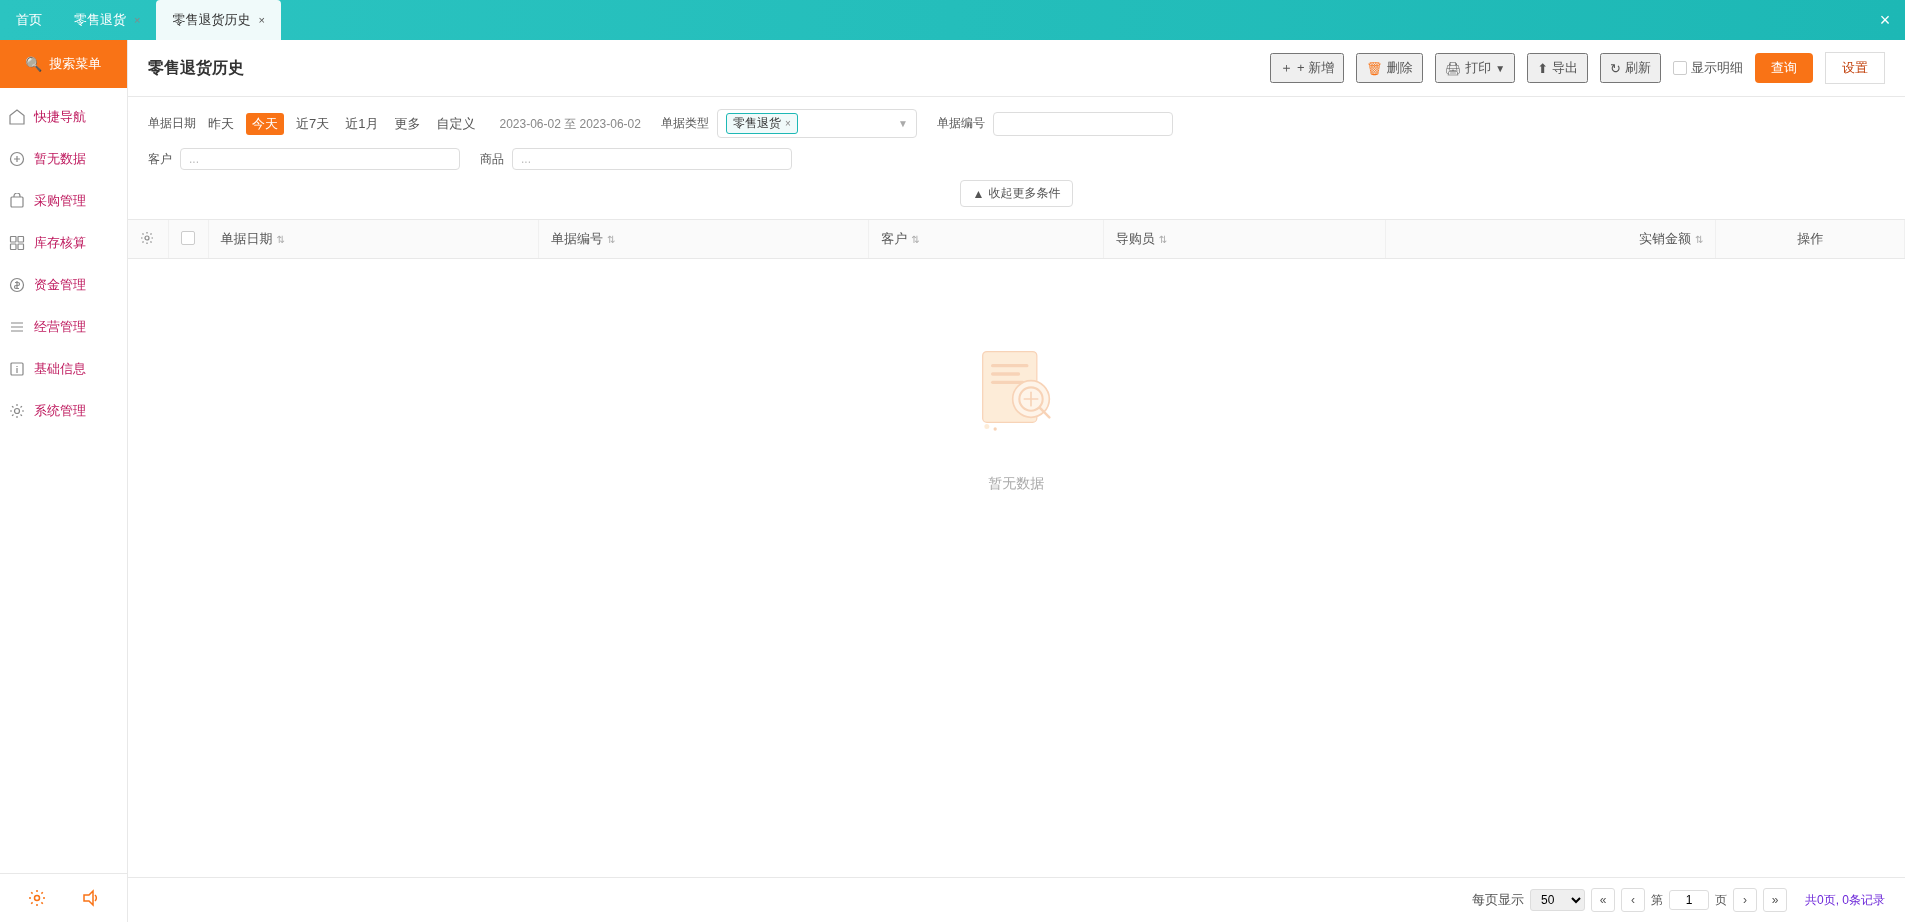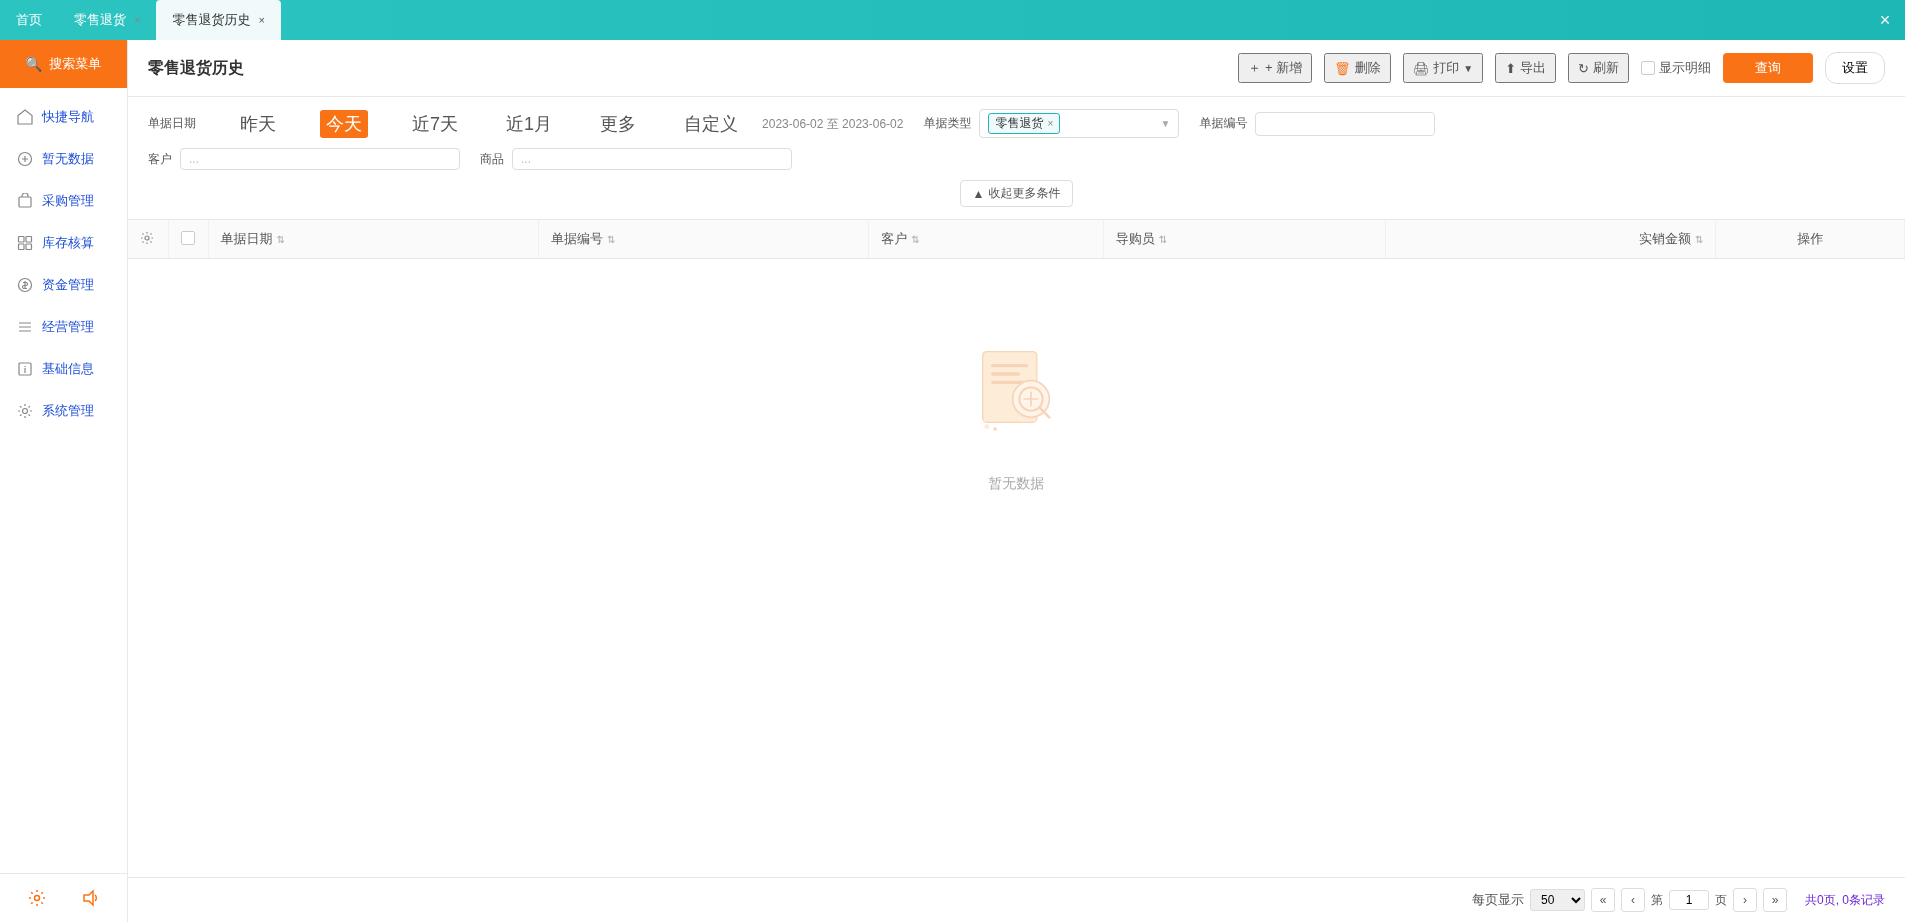--- a/index.html
+++ b/index.html
@@ -85,23 +85,23 @@
     }
     .sidebar-nav {
       flex: 1;
       overflow-y: auto;
       padding: 8px 0;
     }
     .sidebar-nav-item {
       display: flex;
       align-items: center;
       gap: 8px;
-      padding: 12px 16px;
-      font-size: 13px;
-      color: #1d4ed8;
+      padding: 12px 8px;
+      font-size: 13px;
+      color: #be185d;
       cursor: pointer;
     }
     .sidebar-nav-icon {
       width: 18px;
       height: 18px;
       display: flex;
       align-items: center;
       justify-content: center;
       flex-shrink: 0;
     }
@@ -159,30 +159,30 @@
       gap: 4px;
       font-size: 13px;
       color: #555;
       cursor: pointer;
       padding: 4px 8px;
     }
     .header-btn-primary {
       background: #f97316;
       color: #fff;
       border-radius: 4px;
-      padding: 6px 32px;
+      padding: 6px 16px;
       font-size: 13px;
       cursor: pointer;
       border: none;
     }
     .header-btn-secondary {
       background: #fff;
-      color: #000000;
+      color: #c2410c;
       border: 1px solid #ddd;
-      border-radius: 12px;
+      border-radius: 0;
       padding: 6px 16px;
       font-size: 13px;
       cursor: pointer;
     }
     .show-detail-label {
       font-size: 13px;
       color: #555;
       display: flex;
       align-items: center;
       gap: 4px;
@@ -220,25 +220,24 @@
       color: #555;
       white-space: nowrap;
       flex-shrink: 0;
     }
     .filter-date-options {
       display: flex;
       align-items: center;
       gap: 8px;
     }
     .date-option {
-      font-size: 18px;
+      font-size: 13px;
       color: #555;
       cursor: pointer;
       padding: 2px 4px;
-      margin-left: 32px;
     }
     .date-option.active {
       background: #f97316;
       color: #fff;
       border-radius: 3px;
       padding: 2px 6px;
     }
     .date-range {
       font-size: 12px;
       color: #888;

